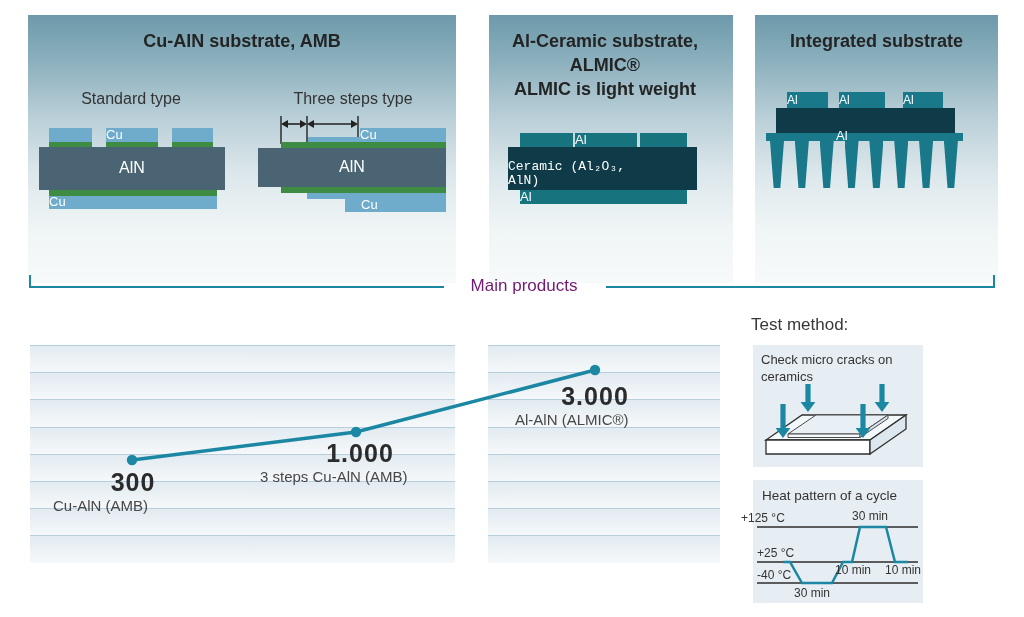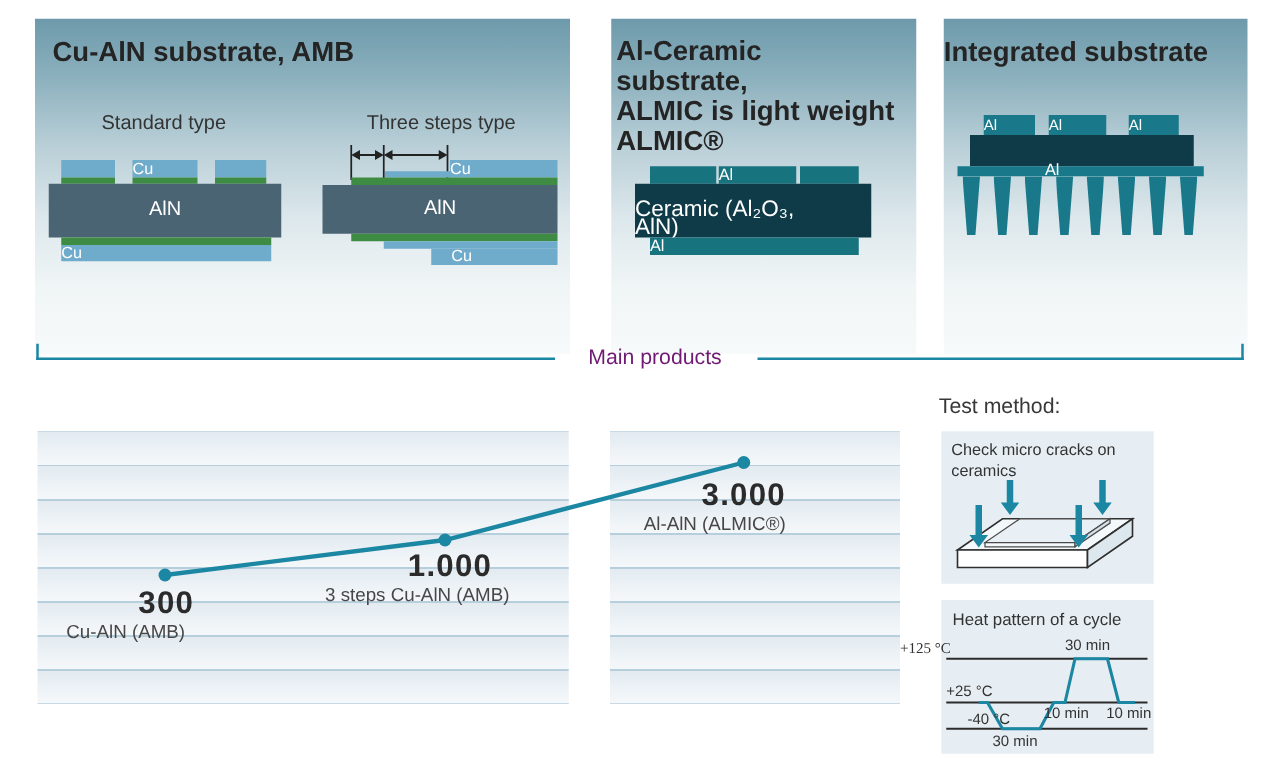--- a/index.html
+++ b/index.html
@@ -5,21 +5,21 @@
   * { margin:0; padding:0; box-sizing:border-box; }
   html,body { background:#ffffff; }
   body { font-family:"Liberation Sans","DejaVu Sans",sans-serif; color:#2b2b2b; }
   #stage { position:relative; width:1024px; height:617px; background:#ffffff; overflow:hidden; }
   .abs { position:absolute; }
 
   
   .grad-panel {
     background:linear-gradient(180deg,#6d9aab 0%, #8db1be 18%, #b9cfd7 38%, #dde8ec 60%, #f0f5f6 80%, #f7fafa 100%);
   }
-  .panel-title { font-weight:bold; font-size:22px; color:#242424; line-height:23px; }
+  .panel-title { font-weight:bold; font-size:18px; color:#242424; text-align:center; line-height:23px; }
   .sub-label { font-size:16px; color:#333; text-align:center; }
 
   
   .cu   { background:#6fabcb; }
   .grn  { background:#3e8c43; }
   .aln  { background:#4a6474; }
   .alteal { background:#17747f; }
   .cerdark { background:#0f3b49; }
   .fin  { background:#19798a; }
 
@@ -85,29 +85,29 @@
   <div class="abs aln" style="left:258px; top:148px; width:188px; height:39px;"></div>
   <div class="abs layer-lab-big" style="left:258px; top:158px; width:188px;">AlN</div>
   <div class="abs grn" style="left:281px; top:187px; width:165px; height:6px;"></div>
   <div class="abs cu" style="left:307px; top:193px; width:139px; height:6px;"></div>
   <div class="abs cu" style="left:345px; top:199px; width:101px; height:13px;"></div>
   <div class="abs layer-lab" style="left:361px; top:198px; width:70px;">Cu</div>
 
   <div class="abs grad-panel" style="left:489px; top:15px; width:244px; height:268px;"></div>
   <div class="abs panel-title" style="left:493px; top:29px; width:224px; line-height:24px;">
     <div>Al-Ceramic substrate,</div>
+    <div>ALMIC®</div>
     <div>ALMIC is light weight</div>
-    <div>ALMIC®</div>
   </div>
   <div class="abs alteal" style="left:520px; top:133px; width:53px; height:14px;"></div>
   <div class="abs alteal" style="left:575px; top:133px; width:62px; height:14px;"></div>
   <div class="abs alteal" style="left:640px; top:133px; width:47px; height:14px;"></div>
   <div class="abs layer-lab" style="left:575px; top:133px; width:62px;">Al</div>
   <div class="abs cerdark" style="left:508px; top:147px; width:189px; height:43px;"></div>
-  <div class="abs layer-lab" style="left:508px; top:160px; width:153px; font-size:18px; font-family:Liberation Sans, sans-serif;">Ceramic (Al₂O₃, AlN)</div>
+  <div class="abs layer-lab" style="left:508px; top:160px; width:153px; font-size:13px; font-family:Liberation Mono, monospace;">Ceramic (Al₂O₃, AlN)</div>
   <div class="abs alteal" style="left:520px; top:190px; width:167px; height:14px;"></div>
   <div class="abs layer-lab" style="left:520px; top:190px; width:167px;">Al</div>
 
   <div class="abs grad-panel" style="left:755px; top:15px; width:243px; height:268px;"></div>
   <div class="abs panel-title" style="left:755px; top:30px; width:243px;">Integrated substrate</div>
 
   <div class="abs fin" style="left:787px; top:92px; width:41px; height:16px;"></div>
   <div class="abs fin" style="left:839px; top:92px; width:46px; height:16px;"></div>
   <div class="abs fin" style="left:903px; top:92px; width:40px; height:16px;"></div>
   <div class="abs layer-lab" style="left:787px; top:93px; width:41px; font-size:12px;">Al</div>
@@ -173,21 +173,21 @@
   </svg>
 
   <div class="abs side-panel" style="left:753px; top:480px; width:170px; height:123px;"></div>
   <div class="abs side-text" style="left:762px; top:487px; width:160px; font-size:13.5px;">Heat pattern of a cycle</div>
   <svg class="abs" style="left:755px; top:505px;" width="168" height="98" viewBox="0 0 168 98">
     <line x1="2" y1="22" x2="163" y2="22" stroke="#2b2b2b" stroke-width="1.6"></line>
     <line x1="2" y1="57" x2="163" y2="57" stroke="#2b2b2b" stroke-width="1.6"></line>
     <line x1="2" y1="78" x2="163" y2="78" stroke="#2b2b2b" stroke-width="1.6"></line>
     <path d="M28,57 L35,57 L47,78 L77,78 L88,57 L97,57 L105,22 L131,22 L140,57 L153,57" fill="none" stroke="#1b87a3" stroke-width="2.5"></path>
   </svg>
-  <div class="abs tiny-lab" style="left:720px; top:511px;font-family:Liberation Serif, serif;">+125 °C</div>
+  <div class="abs tiny-lab" style="left:741px; top:511px;">+125 °C</div>
   <div class="abs tiny-lab" style="left:757px; top:546px;">+25 °C</div>
-  <div class="abs tiny-lab" style="left:757px; top:568px;margin-left:17px;">-40 °C</div>
+  <div class="abs tiny-lab" style="left:757px; top:568px;">-40 °C</div>
   <div class="abs tiny-lab" style="left:845px; top:509px; width:50px; text-align:center;">30 min</div>
   <div class="abs tiny-lab" style="left:828px; top:563px; width:50px; text-align:center;">10 min</div>
   <div class="abs tiny-lab" style="left:878px; top:563px; width:50px; text-align:center;">10 min</div>
   <div class="abs tiny-lab" style="left:787px; top:586px; width:50px; text-align:center;">30 min</div>
 
 </div>
 
 </body></html>

